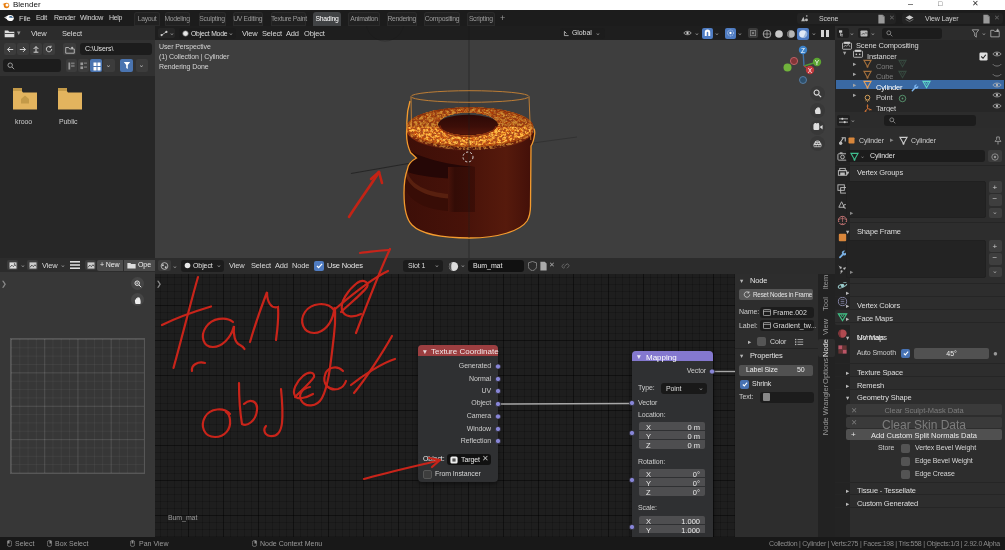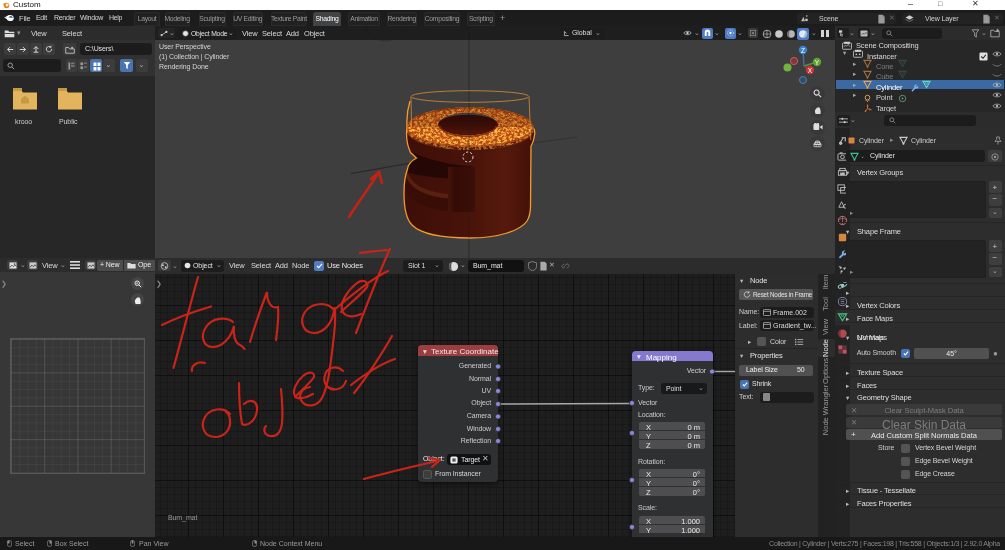--- a/index.html
+++ b/index.html
@@ -17,21 +17,21 @@
 </head>
 <body>
 <div id="stage">
 
   <div class="abs" style="left:0;top:0;width:1005px;height:10px;background:#ffffff;">
     <svg class="abs" style="left:2px;top:1px;" width="8" height="8" viewBox="0 0 16 16">
       <circle cx="9" cy="9" r="5.5" fill="#e87d0d"></circle>
       <circle cx="10" cy="8" r="3" fill="#fff"></circle>
       <path d="M1,6 L8,4 L5,8 Z" fill="#e87d0d"></path>
     </svg>
-    <div class="abs" style="left:13px;top:0px;font-size:8px;color:#111;">Custom</div>
+    <div class="abs" style="left:13px;top:0px;font-size:8px;color:#111;">Blender</div>
     <div class="abs" style="left:908px;top:-1px;font-size:9px;color:#333;">–</div>
     <div class="abs" style="left:938px;top:0px;font-size:7px;color:#333;">□</div>
     <div class="abs" style="left:972px;top:-1px;font-size:8px;color:#333;">✕</div>
   </div>
 
   <div class="abs" style="left:0;top:10px;width:1005px;height:16px;background:#1c1c1c;">
     <svg class="abs" style="left:4px;top:3.5px;" width="10" height="8" viewBox="0 0 26 18">
       <ellipse cx="16" cy="9" rx="9" ry="7.5" fill="#fff"></ellipse>
       <ellipse cx="17.5" cy="7.5" rx="5" ry="4" fill="#265787"></ellipse>
       <path d="M0,8 L14,1 L9,8 Z" fill="#fff"></path>
@@ -901,21 +901,21 @@
         <path d="M1,3.5 L3,5.5 L7,1" stroke="#fff" stroke-width="1.5" fill="none"></path>
       </svg>
       <div class="abs" style="left:914px;top:348px;width:75px;height:11px;background:#515151;border-radius:2px;"></div>
       <div class="abs f8" style="left:914px;top:349.5px;width:75px;text-align:center;color:#eee;">45°</div>
       <div class="abs" style="left:993px;top:349px;color:#999;font-size:8px;">●</div>
       <div class="abs" style="left:835px;top:363px;width:170px;height:1px;background:#252525;"></div>
       <div class="abs" style="left:846px;top:369px;color:#b9b9b9;font-size:6.5px;">▸</div>
       <div class="abs f85" style="left:857px;top:367.5px;color:#dedede;">Texture Space</div>
       <div class="abs" style="left:835px;top:376px;width:170px;height:1px;background:#252525;"></div>
       <div class="abs" style="left:846px;top:382px;color:#b9b9b9;font-size:6.5px;">▸</div>
-      <div class="abs f85" style="left:857px;top:380.5px;color:#dedede;">Faces</div>
+      <div class="abs f85" style="left:857px;top:380.5px;color:#dedede;">Remesh</div>
       <div class="abs" style="left:835px;top:389px;width:170px;height:1px;background:#252525;"></div>
       <div class="abs" style="left:846px;top:394px;color:#b9b9b9;font-size:6.5px;">▾</div>
       <div class="abs f85" style="left:857px;top:392.5px;color:#dedede;">Geometry Shape</div>
       <div class="abs" style="left:846px;top:404px;width:156px;height:11px;background:#3a3a3a;border-radius:2px;"></div>
       <div class="abs" style="left:851px;top:405.5px;color:#7d7d7d;font-size:7.5px;">✕</div>
       <div class="abs" style="left:846px;top:405.5px;width:156px;text-align:center;color:#7d7d7d;font-size:7.5px;">Clear Sculpt-Mask Data</div>
       <div class="abs" style="left:846px;top:416.5px;width:156px;height:11px;background:#3a3a3a;border-radius:2px;"></div>
       <div class="abs" style="left:851px;top:418px;color:#7d7d7d;font-size:7.5px;">✕</div>
       <div class="abs" style="left:846px;top:418px;width:156px;text-align:center;color:#7d7d7d;font-size:12px;">Clear Skin Data</div>
       <div class="abs" style="left:846px;top:429px;width:156px;height:11px;background:#505050;border-radius:2px;"></div>
@@ -926,21 +926,21 @@
       <div class="abs f8" style="left:915px;top:443.5px;color:#d5d5d5;">Vertex Bevel Weight</div>
       <div class="abs" style="left:901px;top:456.5px;width:9px;height:9px;background:#545454;border-radius:2px;"></div>
       <div class="abs f8" style="left:915px;top:456.5px;color:#d5d5d5;">Edge Bevel Weight</div>
       <div class="abs" style="left:901px;top:469.5px;width:9px;height:9px;background:#545454;border-radius:2px;"></div>
       <div class="abs f8" style="left:915px;top:469.5px;color:#d5d5d5;">Edge Crease</div>
       <div class="abs" style="left:835px;top:482px;width:170px;height:1px;background:#252525;"></div>
       <div class="abs" style="left:846px;top:487px;color:#b9b9b9;font-size:6.5px;">▸</div>
       <div class="abs f85" style="left:857px;top:485.5px;color:#dedede;">Tissue - Tessellate</div>
       <div class="abs" style="left:835px;top:494px;width:170px;height:1px;background:#252525;"></div>
       <div class="abs" style="left:846px;top:500px;color:#b9b9b9;font-size:6.5px;">▸</div>
-      <div class="abs f85" style="left:857px;top:498.5px;color:#dedede;">Faces Properties</div>
+      <div class="abs f85" style="left:857px;top:498.5px;color:#dedede;">Custom Generated</div>
       <div class="abs" style="left:835px;top:507px;width:170px;height:1px;background:#252525;"></div>
     </div>
 
   <div class="abs" style="left:735px;top:274px;width:83px;height:263px;background:#2d2d2d;" id="npanel"></div>
     <div class="abs" style="left:740px;top:277px;color:#b9b9b9;font-size:6.5px;">▾</div>
     <div class="abs f85" style="left:750px;top:276px;color:#e2e2e2;">Node</div>
     <div class="abs" style="left:739px;top:289px;width:74px;height:11px;background:#565656;border-radius:2px;"></div>
     <svg class="abs" style="left:743px;top:291px" width="8" height="7" viewBox="0 0 10 9">
       <path d="M8.5,4.5 a3.5,3.5 0 1 1 -1.2,-2.6 M7.5,0.5 v2 h-2" stroke="#ddd" fill="none" stroke-width="1"></path>
     </svg>

